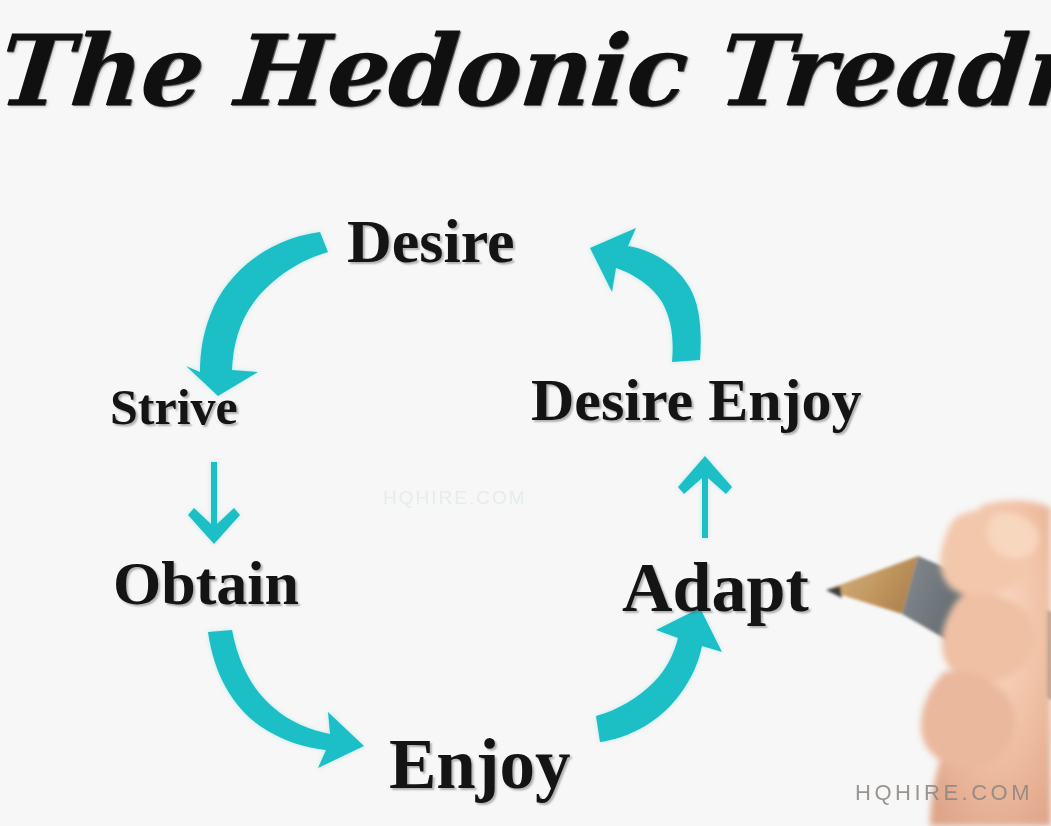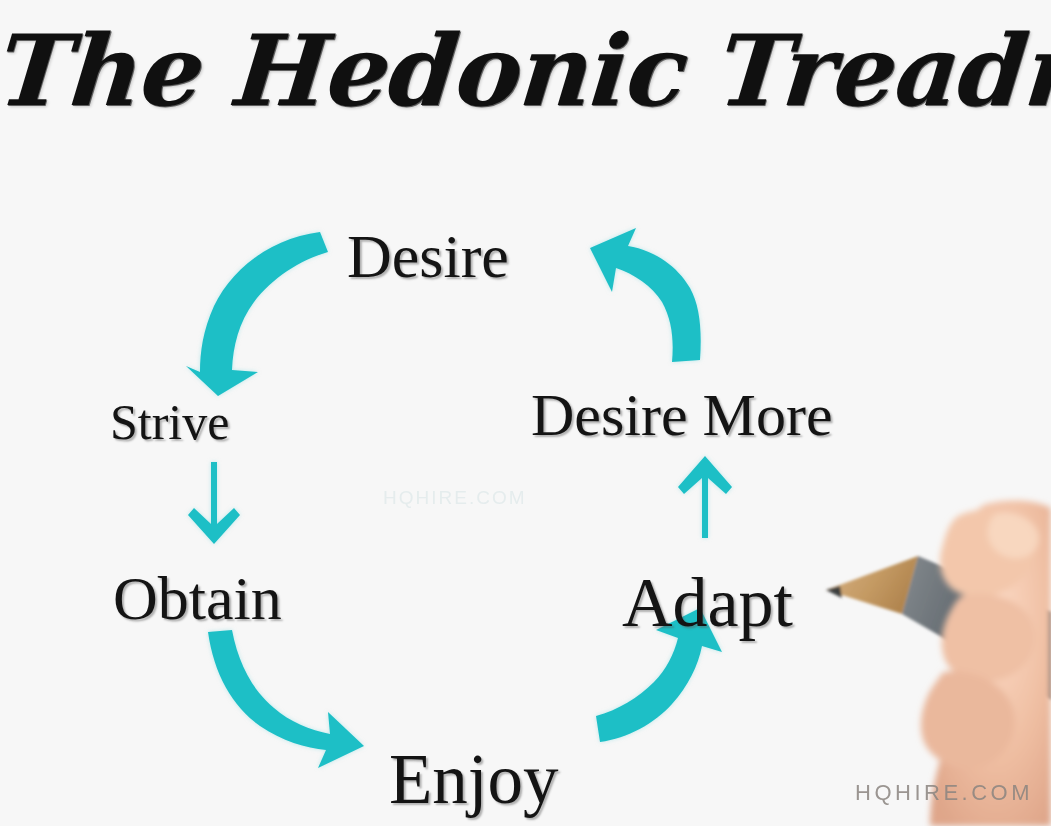--- a/index.html
+++ b/index.html
@@ -34,25 +34,24 @@
     color: #101010;
     transform: skewX(-6deg);
     text-shadow: 1px 1px 0 rgba(0,0,0,0.55), 2px 2px 3px rgba(0,0,0,0.18);
     white-space: nowrap;
   }
 
   
   .node {
     position: absolute;
     font-family: "Liberation Serif", serif;
-    font-weight: 400;
+    font-weight: 700;
     color: #141414;
     white-space: nowrap;
     text-shadow: 2px 2px 2px rgba(90,90,90,0.45);
-    margin-top: 15px;
   }
   #node-desire      { left: 347px; top: 206px;  font-size: 62px; }
   #node-desire-more { left: 531px; top: 366px;  font-size: 60px; }
   #node-adapt       { left: 622px; top: 548px;  font-size: 70px; }
   #node-enjoy       { left: 389px; top: 724px;  font-size: 71px; }
   #node-obtain      { left: 113px; top: 548px;  font-size: 62px; text-align: center; }
   #node-strive      { left: 110px; top: 378px;  font-size: 50px; }
 
   
   #arrows {
@@ -190,21 +189,21 @@
   <div class="node" id="node-desire">Desire</div>
 
   <div class="node" id="node-strive">Strive</div>
 
   <div class="node" id="node-obtain">Obtain</div>
 
   <div class="node" id="node-enjoy">Enjoy</div>
 
   <div class="node" id="node-adapt">Adapt</div>
 
-  <div class="node" id="node-desire-more">Desire More</div>
+  <div class="node" id="node-desire-more">Desire Enjoy</div>
 
   <svg id="hand-layer" viewBox="0 0 1051 826">
     <defs>
       <radialGradient id="skinGrad" cx="55%" cy="35%" r="75%">
         <stop offset="0%" stop-color="#fbd9c4"></stop>
         <stop offset="55%" stop-color="#f0c0a4"></stop>
         <stop offset="100%" stop-color="#dfa68a"></stop>
       </radialGradient>
       <linearGradient id="barrelGrad" x1="0" y1="0" x2="1" y2="0.35">
         <stop offset="0%" stop-color="#848a8e"></stop>

